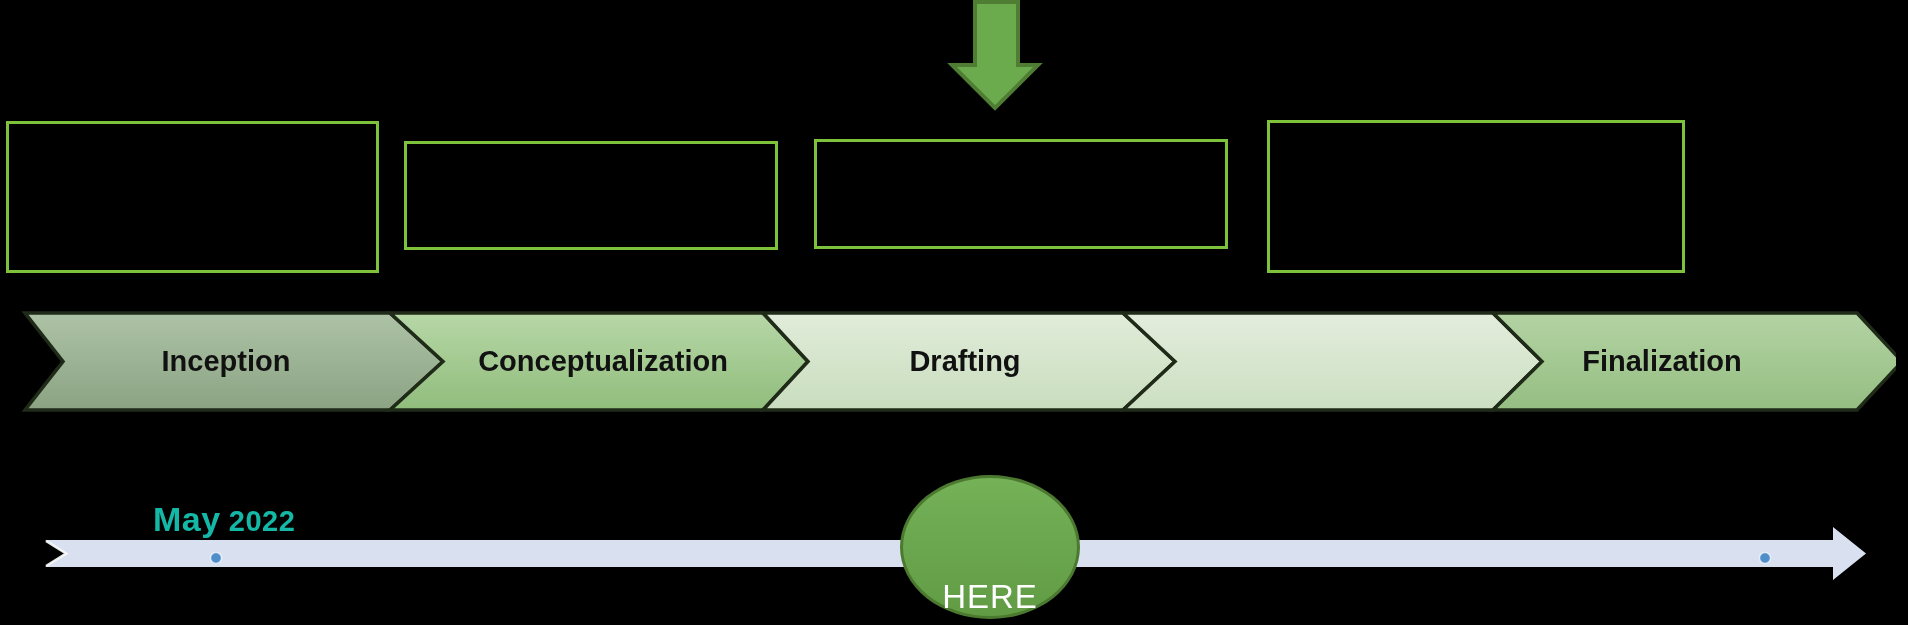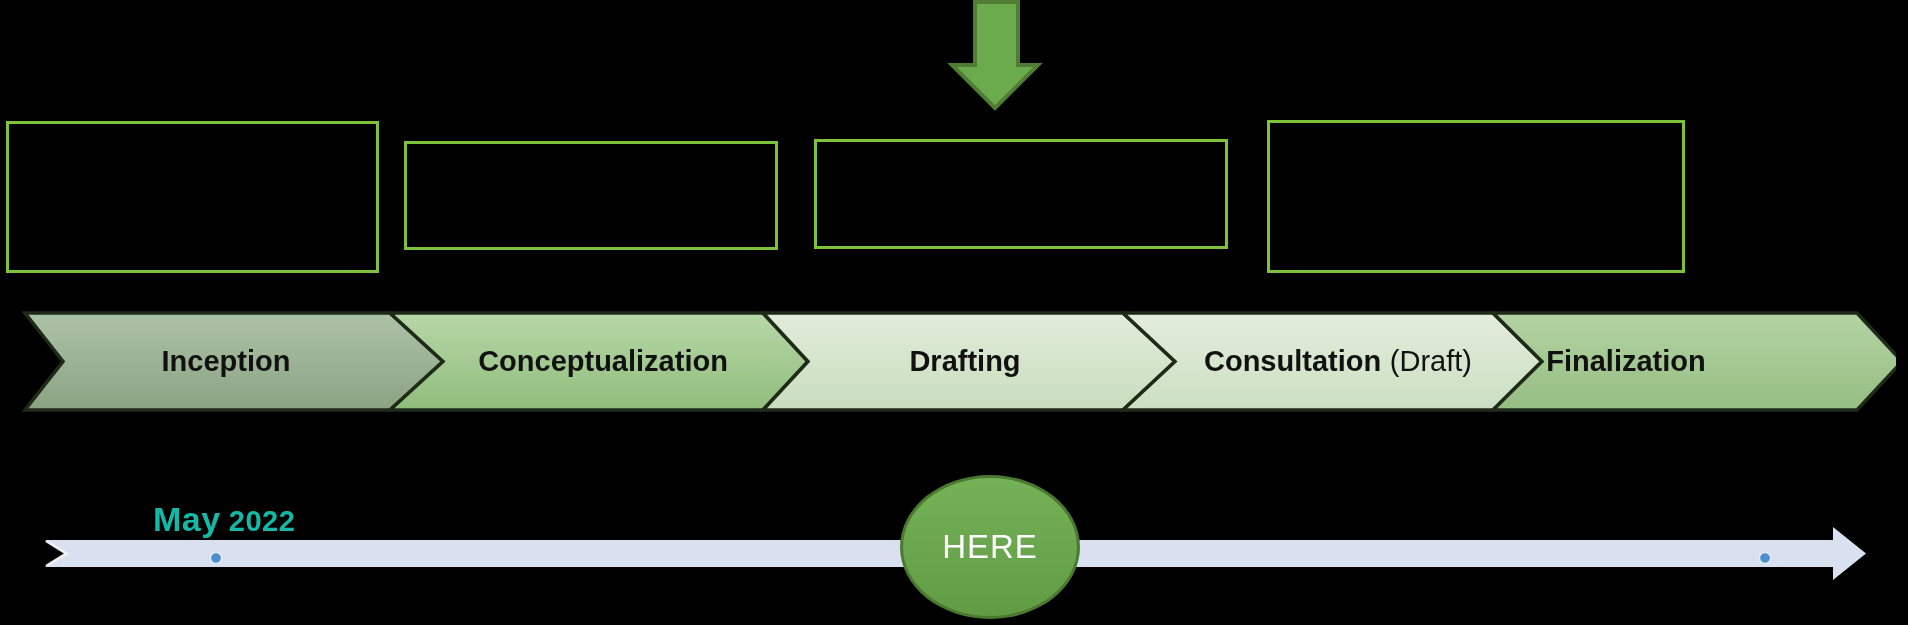--- a/index.html
+++ b/index.html
@@ -23,21 +23,21 @@
   .stage-suffix{font-weight:normal;}
   .stage-suffix:not(:empty){margin-left:0.30em;}
   
   .date-label{position:absolute;color:#14b8a6;font-weight:bold;white-space:nowrap;
               letter-spacing:.5px;transform:none;}
   .date-label .month{font-size:34px;}
   .date-label .year{font-size:29px;margin-left:0.28em;}
   
   .here-marker{position:absolute;left:900px;top:475px;width:180px;height:144px;border-radius:50%;
                background:linear-gradient(#74b157,#619c44);border:3px solid #4c7930;box-sizing:border-box;
-               display:flex;align-items:center;justify-content:center;}
+               display:flex;align-items:flex-end;justify-content:center;}
   .here-marker span{color:#fff;font-size:33px;font-weight:400;letter-spacing:1px;}
 </style>
 </head>
 <body>
 
 <div class="canvas">
 
   <svg class="bg" width="1908" height="625" viewBox="0 0 1908 625">
     <defs>
       <linearGradient id="g0" x1="0" y1="0" x2="0" y2="1">
@@ -90,25 +90,21 @@
     <span class="stage-suffix"></span>
   </div>
   <div class="stage-label" style="left:603px;justify-content:center;">
     <span class="stage-main">Conceptualization</span>
     <span class="stage-suffix"></span>
   </div>
   <div class="stage-label" style="left:965px;justify-content:center;">
     <span class="stage-main">Drafting</span>
     <span class="stage-suffix"></span>
   </div>
-  <div class="stage-label" style="left:1338px;">
-    <span class="stage-main">Consultation</span>
-    <span class="stage-suffix">(Draft)</span>
-  </div>
-  <div class="stage-label" style="left:1626px;justify-content:center;">
+  <div class="stage-label" style="left:1662px;justify-content:center;">
     <span class="stage-main">Finalization</span>
     <span class="stage-suffix"></span>
   </div>
 
   <div class="date-label" style="left:153px;top:500px;">
     <span class="month">May</span><span class="year">2022</span>
   </div>
 
   <div class="here-marker">
     <span>HERE</span>

